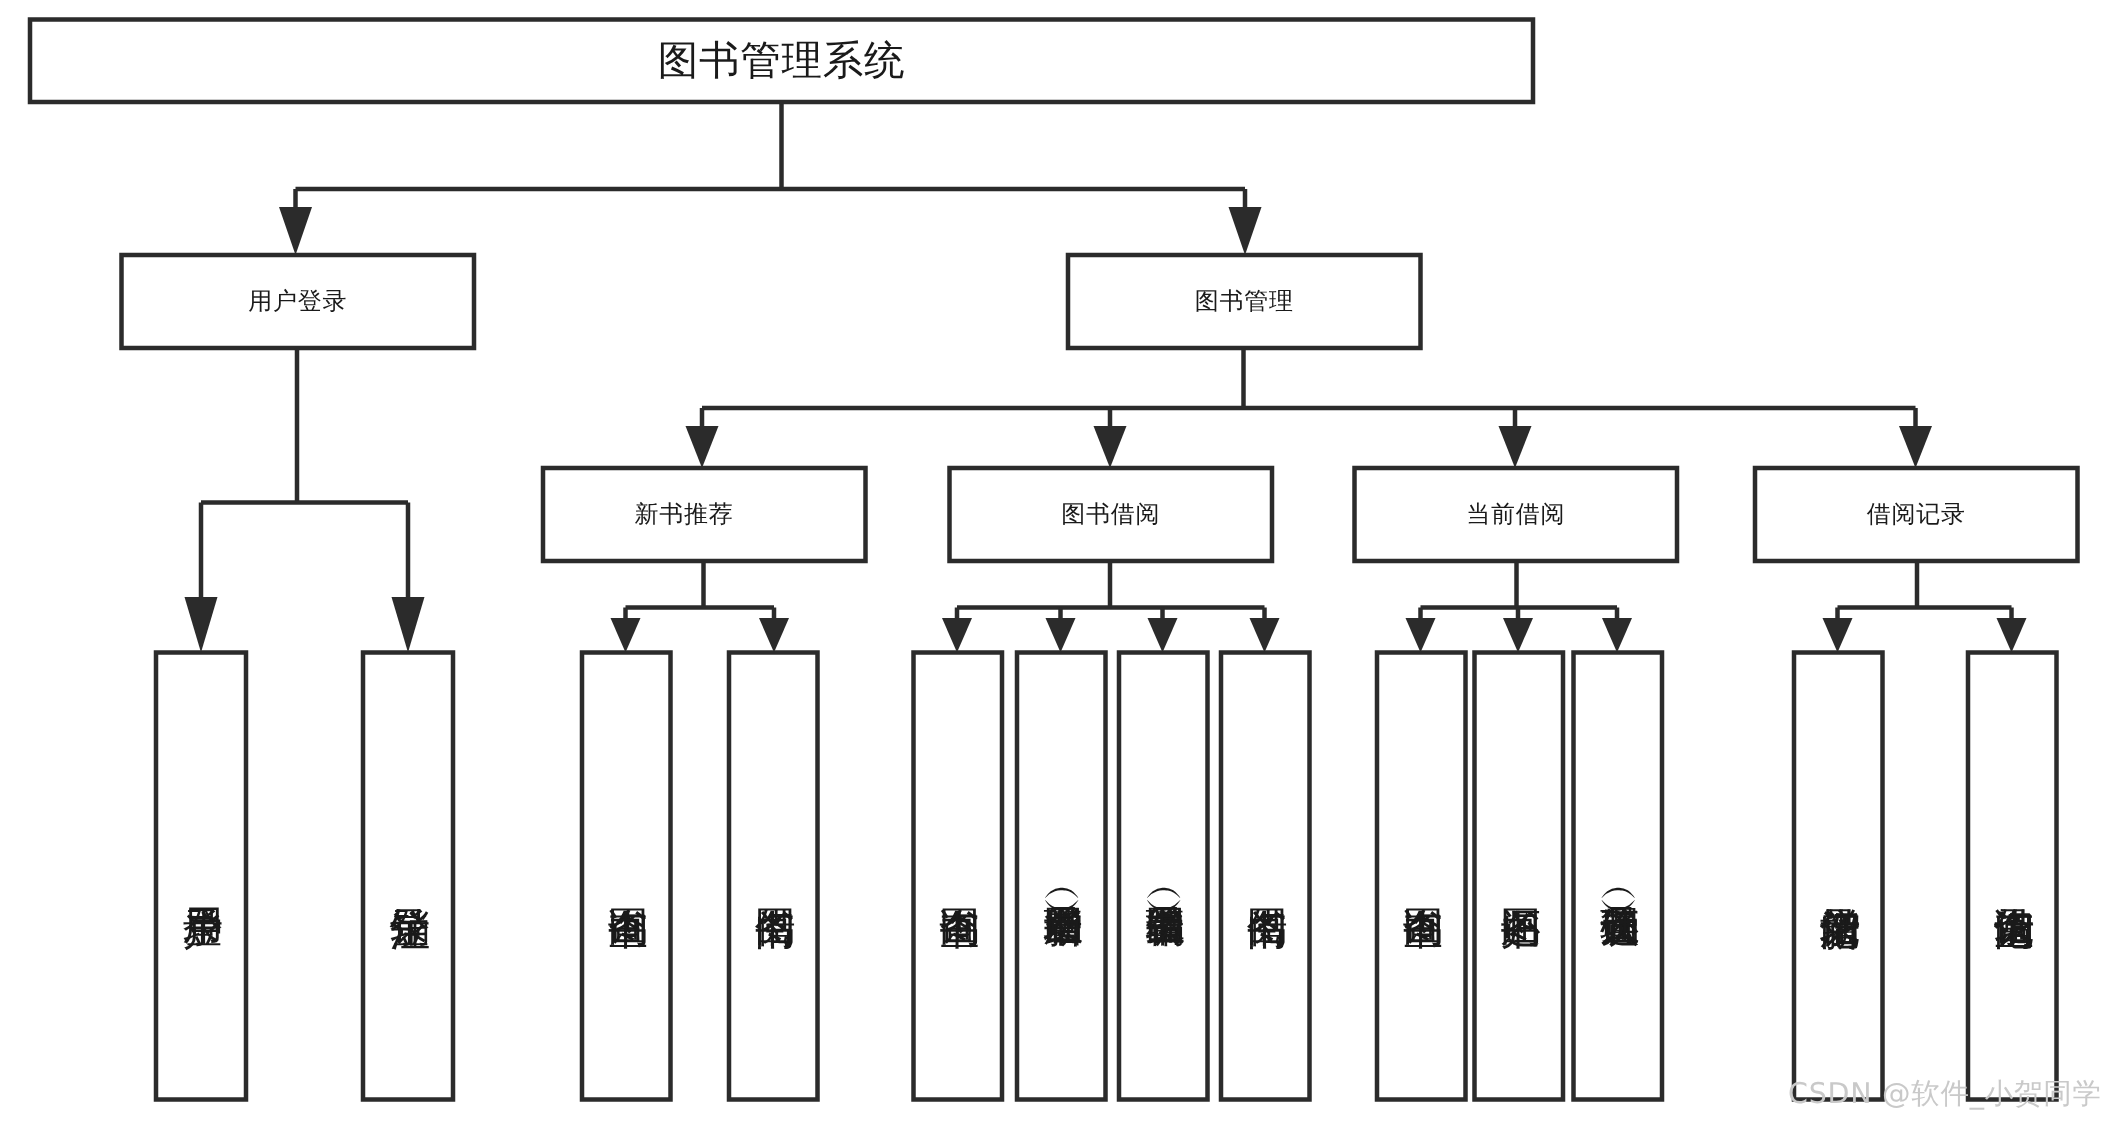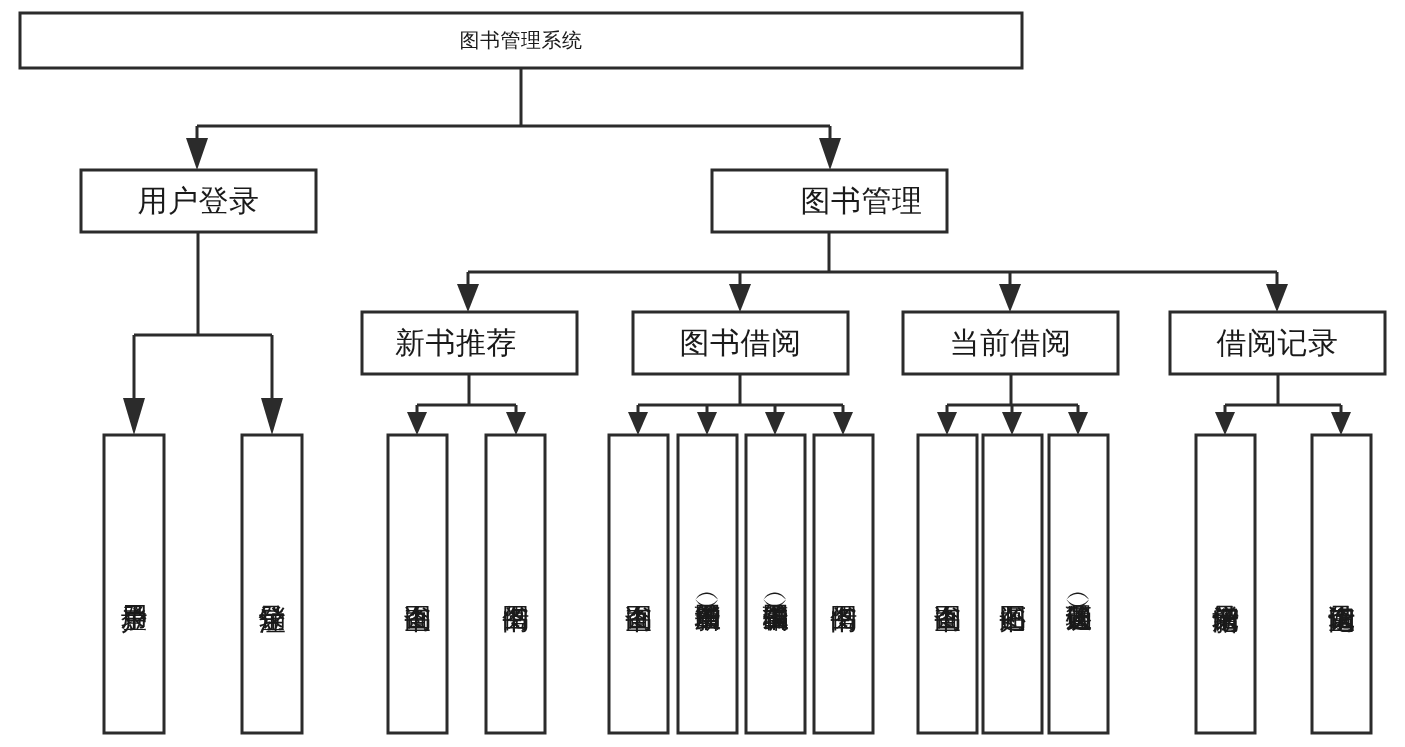--- a/index.html
+++ b/index.html
@@ -42,21 +42,21 @@
   .arrow-head {
     fill: #2b2b2b;
     stroke: none;
   }
   .node-label-h {
     position: absolute;
     display: flex;
     align-items: center;
     justify-content: center;
     color: #1a1a1a;
-    font-size: 30px;
+    font-size: 16px;
     line-height: 1.15;
     letter-spacing: 0.5px;
     white-space: nowrap;
     pointer-events: none;
   }
   .node-label-v {
     position: absolute;
     display: flex;
     align-items: center;
     justify-content: center;
@@ -180,24 +180,24 @@
 
     <rect class="node-box" x="918" y="435" width="59" height="298"></rect>
     <rect class="node-box" x="983" y="435" width="59" height="298"></rect>
     <rect class="node-box" x="1049" y="435" width="59" height="298"></rect>
 
     <rect class="node-box" x="1196" y="435" width="59" height="298"></rect>
     <rect class="node-box" x="1312" y="435" width="59" height="298"></rect>
 
   </svg>
 
-  <div class="node-label-h" style="left:20px; top:13px; width:1002px; height:55px; font-size:20px;">图书管理系统</div>
+  <div class="node-label-h" style="left:20px; top:13px; width:1002px; height:55px; font-size:27px;">图书管理系统</div>
 
   <div class="node-label-h" style="left:81px; top:170px; width:235px; height:62px;">用户登录</div>
-  <div class="node-label-h" style="left:712px; top:170px; width:235px; height:62px;margin-left:32px;">图书管理</div>
+  <div class="node-label-h" style="left:712px; top:170px; width:235px; height:62px;">图书管理</div>
 
   <div class="node-label-h" style="left:362px; top:312px; width:188px; height:62px;">新书推荐</div>
   <div class="node-label-h" style="left:903px; top:312px; width:215px; height:62px;">当前借阅</div>
   <div class="node-label-h" style="left:633px; top:312px; width:215px; height:62px;">图书借阅</div>
   <div class="node-label-h" style="left:1170px; top:312px; width:215px; height:62px;text-align:right;">借阅记录</div>
 
   <div class="node-label-v" style="left:104px; top:435px; width:60px; height:298px;">用户登录</div>
   <div class="node-label-v" style="left:242px; top:435px; width:60px; height:298px;">注销登录</div>
 
   <div class="node-label-v" style="left:388px; top:435px; width:59px; height:298px;">查询图书</div>
@@ -208,14 +208,15 @@
   <div class="node-label-v" style="left:746px; top:435px; width:59px; height:298px; font-size:26px;">编辑图书（管理员）</div>
   <div class="node-label-v" style="left:814px; top:435px; width:59px; height:298px;">借阅图书</div>
 
   <div class="node-label-v" style="left:918px; top:435px; width:59px; height:298px;">查询图书</div>
   <div class="node-label-v" style="left:983px; top:435px; width:59px; height:298px;">归还图书</div>
   <div class="node-label-v" style="left:1049px; top:435px; width:59px; height:298px; font-size:26px;">确认归还（管理员）</div>
 
   <div class="node-label-v" style="left:1196px; top:435px; width:59px; height:298px;">新增借阅记录</div>
   <div class="node-label-v" style="left:1312px; top:435px; width:59px; height:298px;">查询借阅记录</div>
 
+  <div class="watermark" style="left:1192px; top:716px;">CSDN @软件_小贺同学</div>
 
 </div>
 
 </body></html>

